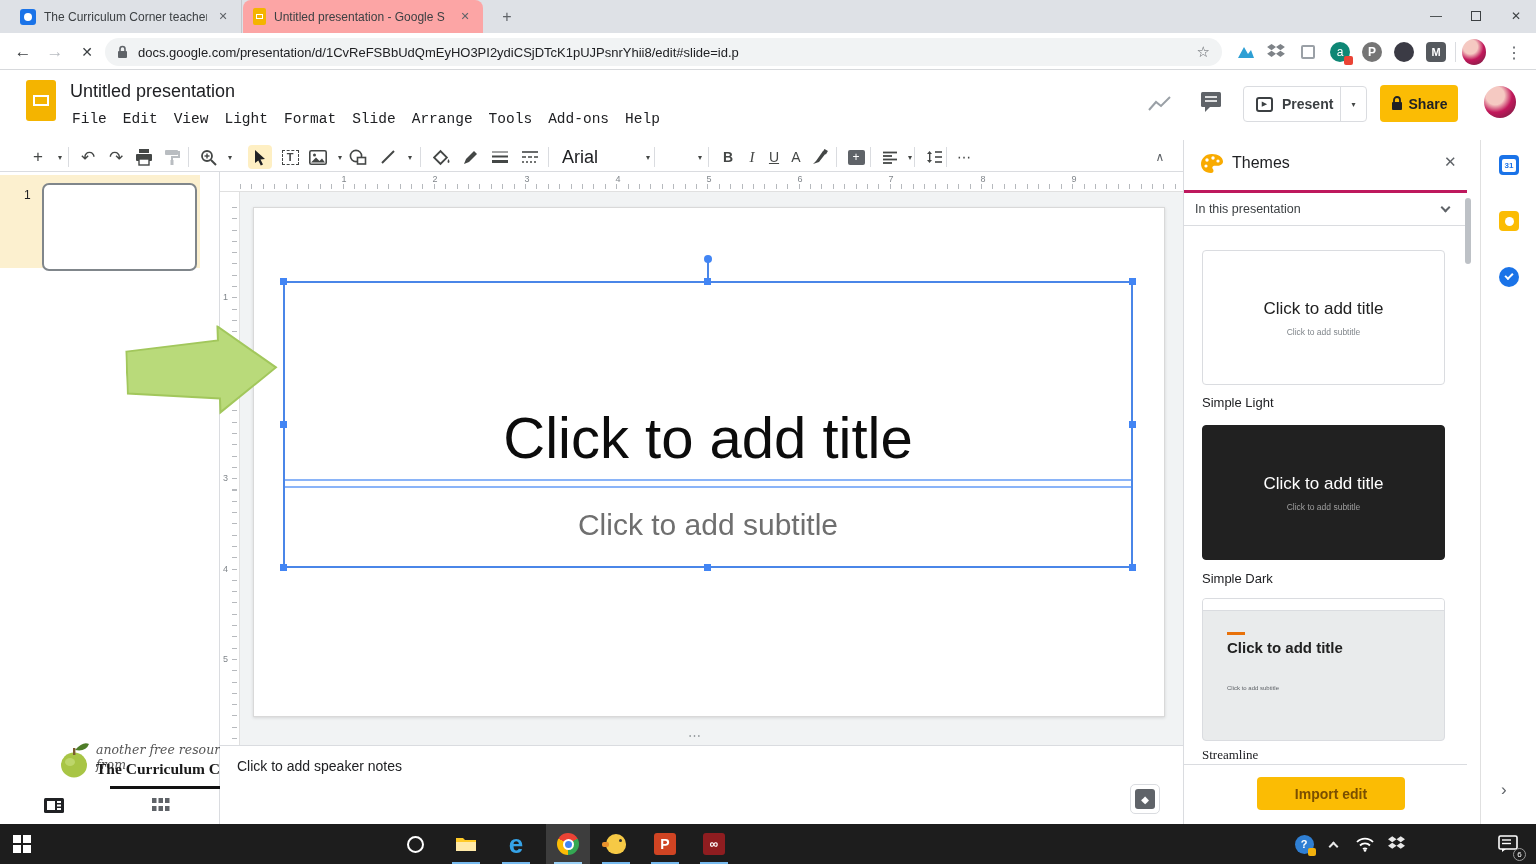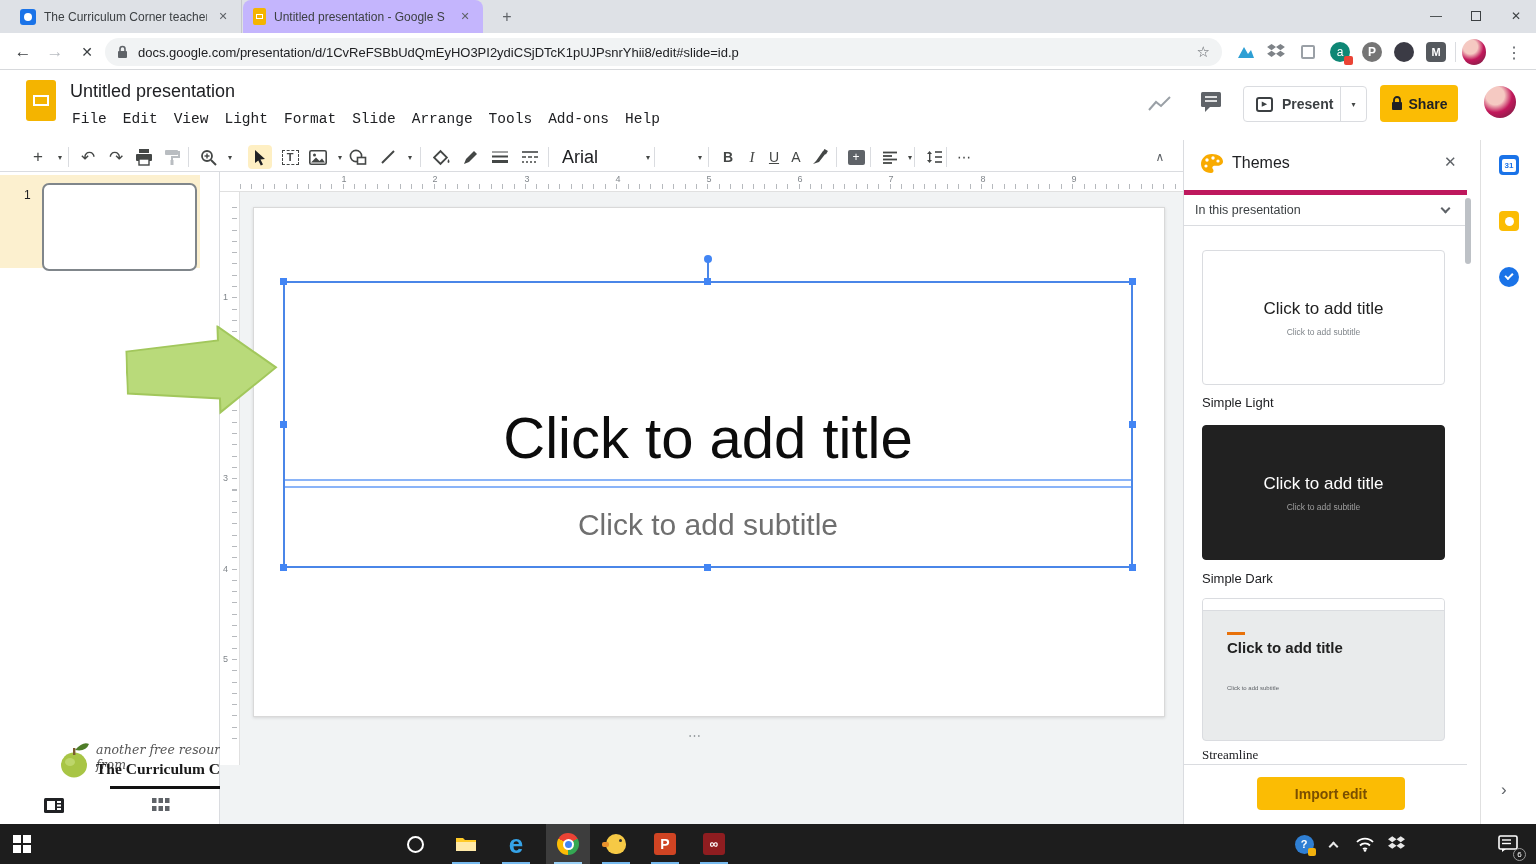--- a/index.html
+++ b/index.html
@@ -4,21 +4,21 @@
 <style>
   * { margin:0; padding:0; box-sizing:border-box; }
   html,body { width:1536px; height:864px; overflow:hidden; }
   body { font-family:"Liberation Sans", sans-serif; }
   .screen { position:relative; width:1536px; height:864px; background:#fff; overflow:hidden; }
 
   
   .tabstrip { position:absolute; left:0; top:0; width:1536px; height:33px; background:#dee1e6; }
   .tab { position:absolute; top:0; height:33px; display:flex; align-items:center; padding:0 10px; font-size:12px; color:#3c4043; }
   .tab.inactive { border-right:1px solid #c4c7cb; }
-  .tab.active { background:#c4b5fd; border-radius:8px 8px 0 0; }
+  .tab.active { background:#fca5a5; border-radius:8px 8px 0 0; }
   .tab-title { white-space:nowrap; overflow:hidden; text-overflow:clip; flex:1; margin:0 8px 0 8px; }
   .tab-x { color:#5f6368; font-size:11px; width:16px; height:16px; display:flex; align-items:center; justify-content:center; border-radius:50%; }
   .win-btn { position:absolute; top:0; width:40px; height:32px; display:flex; align-items:center; justify-content:center; color:#3c4043; font-size:12px; }
   .navbar { position:absolute; left:0; top:33px; width:1536px; height:37px; background:#fff; border-bottom:1px solid #d7d9dc; }
   .nav-ic { position:absolute; top:41px; width:22px; height:22px; display:flex; align-items:center; justify-content:center; font-size:17px; color:#3c4043; }
   .omnibox { position:absolute; left:105px; top:38px; width:1117px; height:28px; background:#f1f3f4; border-radius:14px; display:flex; align-items:center; padding:0 12px; }
   .url { font-size:13px; color:#202124; margin-left:10px; white-space:nowrap; overflow:hidden; }
   .ext { position:absolute; top:40px; width:24px; height:24px; display:flex; align-items:center; justify-content:center; }
 
   
@@ -60,21 +60,21 @@
   .handle { position:absolute; width:7px; height:7px; background:#4285f4; }
   .divline { position:absolute; left:0; width:100%; height:2px; background:#8ab4f8; }
   .ph-title { position:absolute; left:0; top:118px; width:100%; height:72px; display:flex; align-items:center; justify-content:center;
               font-size:58px; color:#0c0c0c; }
   .ph-sub { position:absolute; left:0; top:207px; width:100%; height:70px; display:flex; align-items:center; justify-content:center;
             font-size:30px; color:#6f6f6f; }
   .notes { position:absolute; left:0; top:573px; width:963px; height:79px; background:#fff; border-top:1px solid #dadce0; }
 
   
   .themes { position:absolute; left:1183px; top:140px; width:297px; height:684px; background:#fff; border-left:1px solid #dadce0; }
-  .tp-row { position:absolute; left:0; top:50px; width:283px; height:36px; border-top:5px solid #be185d; border-bottom:1px solid #dadce0; display:flex; align-items:center; }
+  .tp-row { position:absolute; left:0; top:50px; width:283px; height:36px; border-top:3px solid #be185d; border-bottom:1px solid #dadce0; display:flex; align-items:center; }
   .card { position:absolute; left:18px; width:243px; border:1px solid #dadce0; border-radius:4px; overflow:hidden; }
   .card-label { position:absolute; left:18px; font-size:13px; color:#202124; }
   .import-btn { position:absolute; left:73px; top:637px; width:148px; height:33px; background:#fbbc04; border-radius:4px;
                 display:flex; align-items:center; justify-content:center; font-size:14px; font-weight:bold; color:#7a4f01; }
   .tp-scroll { position:absolute; left:281px; top:58px; width:6px; height:66px; background:#bdc1c6; border-radius:3px; }
 
   
   .sidestrip { position:absolute; left:1480px; top:140px; width:56px; height:684px; background:#fff; border-left:1px solid #e0e0e0; }
   .gicon { position:absolute; left:18px; width:20px; height:20px; border-radius:4px; display:flex; align-items:center; justify-content:center; }
 
@@ -470,20 +470,28 @@
         <div class="handle" style="left:-5px;top:calc(50% - 4px);"></div>
         <div class="handle" style="right:-5px;top:calc(50% - 4px);"></div>
         <div class="handle" style="left:-5px;bottom:-5px;"></div>
         <div class="handle" style="left:calc(50% - 4px);bottom:-5px;"></div>
         <div class="handle" style="right:-5px;bottom:-5px;"></div>
       </div>
     </div>
 
     <div style="position:absolute;left:468px;top:556px;color:#80868b;font-size:13px;letter-spacing:2px;">⋯</div>
 
+    <div class="notes">
+      <div style="position:absolute;left:17px;top:12px;font-size:14px;color:#202124;">Click to add speaker notes</div>
+      <div style="position:absolute;right:23px;bottom:10px;width:30px;height:30px;border:1px solid #dadce0;border-radius:5px;background:#fff;display:flex;align-items:center;justify-content:center;">
+        <div style="width:20px;height:20px;background:#5f6368;border-radius:3px;display:flex;align-items:center;justify-content:center;color:#fff;font-size:10px;">
+            <span>◆</span>
+          </div>
+      </div>
+    </div>
   </div>
 
   <svg class="arrow-green" width="152" height="90" viewBox="0 0 152 90">
     <polygon points="1,23 93,15 93,1 150,44 93,87 93,73 1,65" fill="#b9da7a" stroke="#a2c75c" stroke-width="2"></polygon>
   </svg>
 
   <div class="themes">
     <svg width="24" height="22" viewBox="0 0 24 22" style="position:absolute;left:16px;top:13px;">
       <path d="M12 1 C5 1 1 6 1 11 c0 5 4 9 10 9 c2 0 2.5-1.2 2.5-2.2 c0-1.5-1.2-2-1.2-3 c0-1.4 1.2-2 2.7-2 l2.5 0 C20.5 12.8 23 11 23 8.5 C23 4 18 1 12 1 Z" fill="#f9ab00"></path>
       <circle cx="7" cy="7" r="1.7" fill="#fff"></circle>

